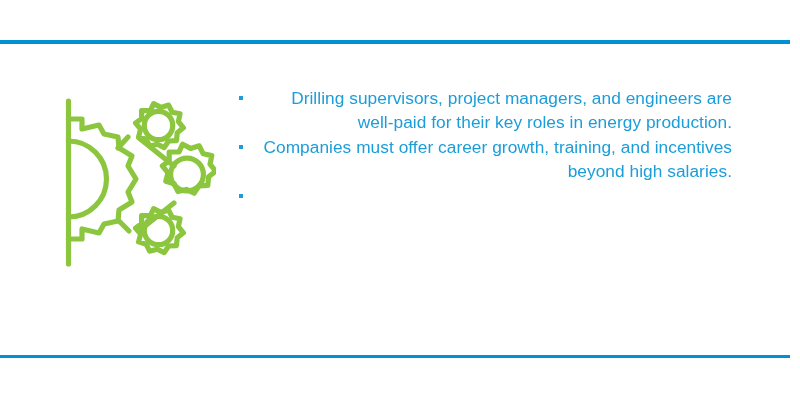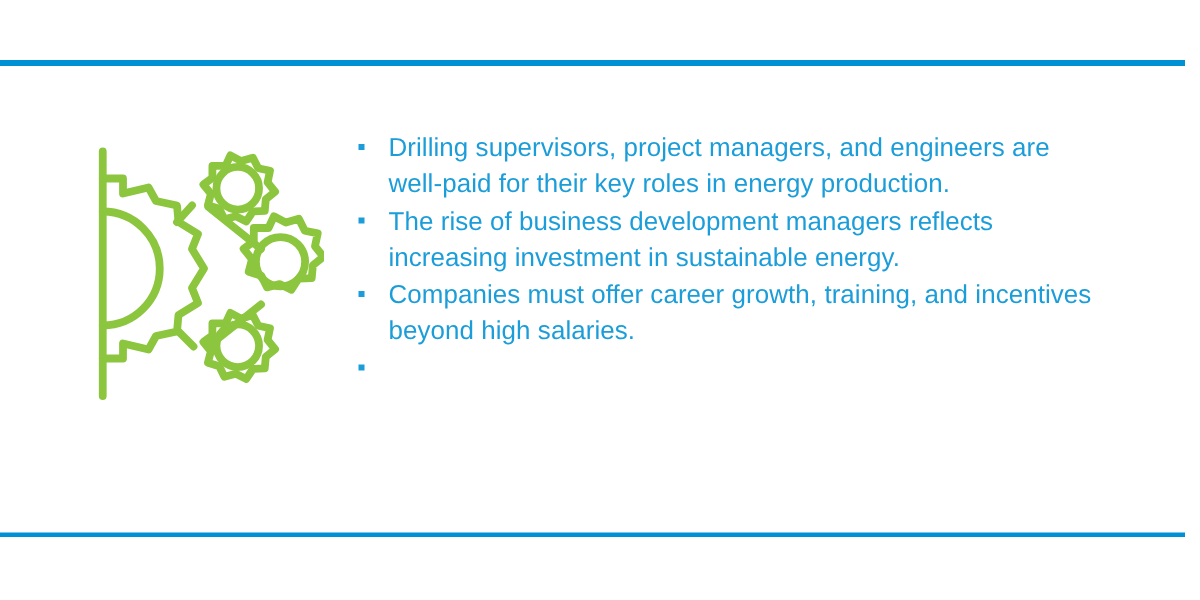--- a/index.html
+++ b/index.html
@@ -62,20 +62,21 @@
   }
 
   .gears-icon {
     display: block;
   }
 
   .text-cell {
     flex: 1 1 auto;
     padding-top: 42px;
     box-sizing: border-box;
+    text-align: right;
   }
 
   ul.bullets {
     list-style: none;
     margin: 0;
     padding: 0;
     width: 500px;
   }
 
   ul.bullets > li {
@@ -161,21 +162,20 @@
     </div>
 
     <div class="text-cell">
       <ul class="bullets">
         <li>
           <span class="bullet-dot"></span>
           <span>Drilling supervisors, project managers, and engineers are well-paid for their key roles in energy production.</span>
         </li>
         <li>
           <span class="bullet-dot"></span>
-          <span>The rise of business development managers reflects increasing investment in sustainable energy.</span>
         </li>
         <li>
           <span class="bullet-dot"></span>
           <span>Companies must offer career growth, training, and incentives beyond high salaries.</span>
         </li>
         <li>
           <span class="bullet-dot"></span>
         </li>
       </ul>
     </div>

